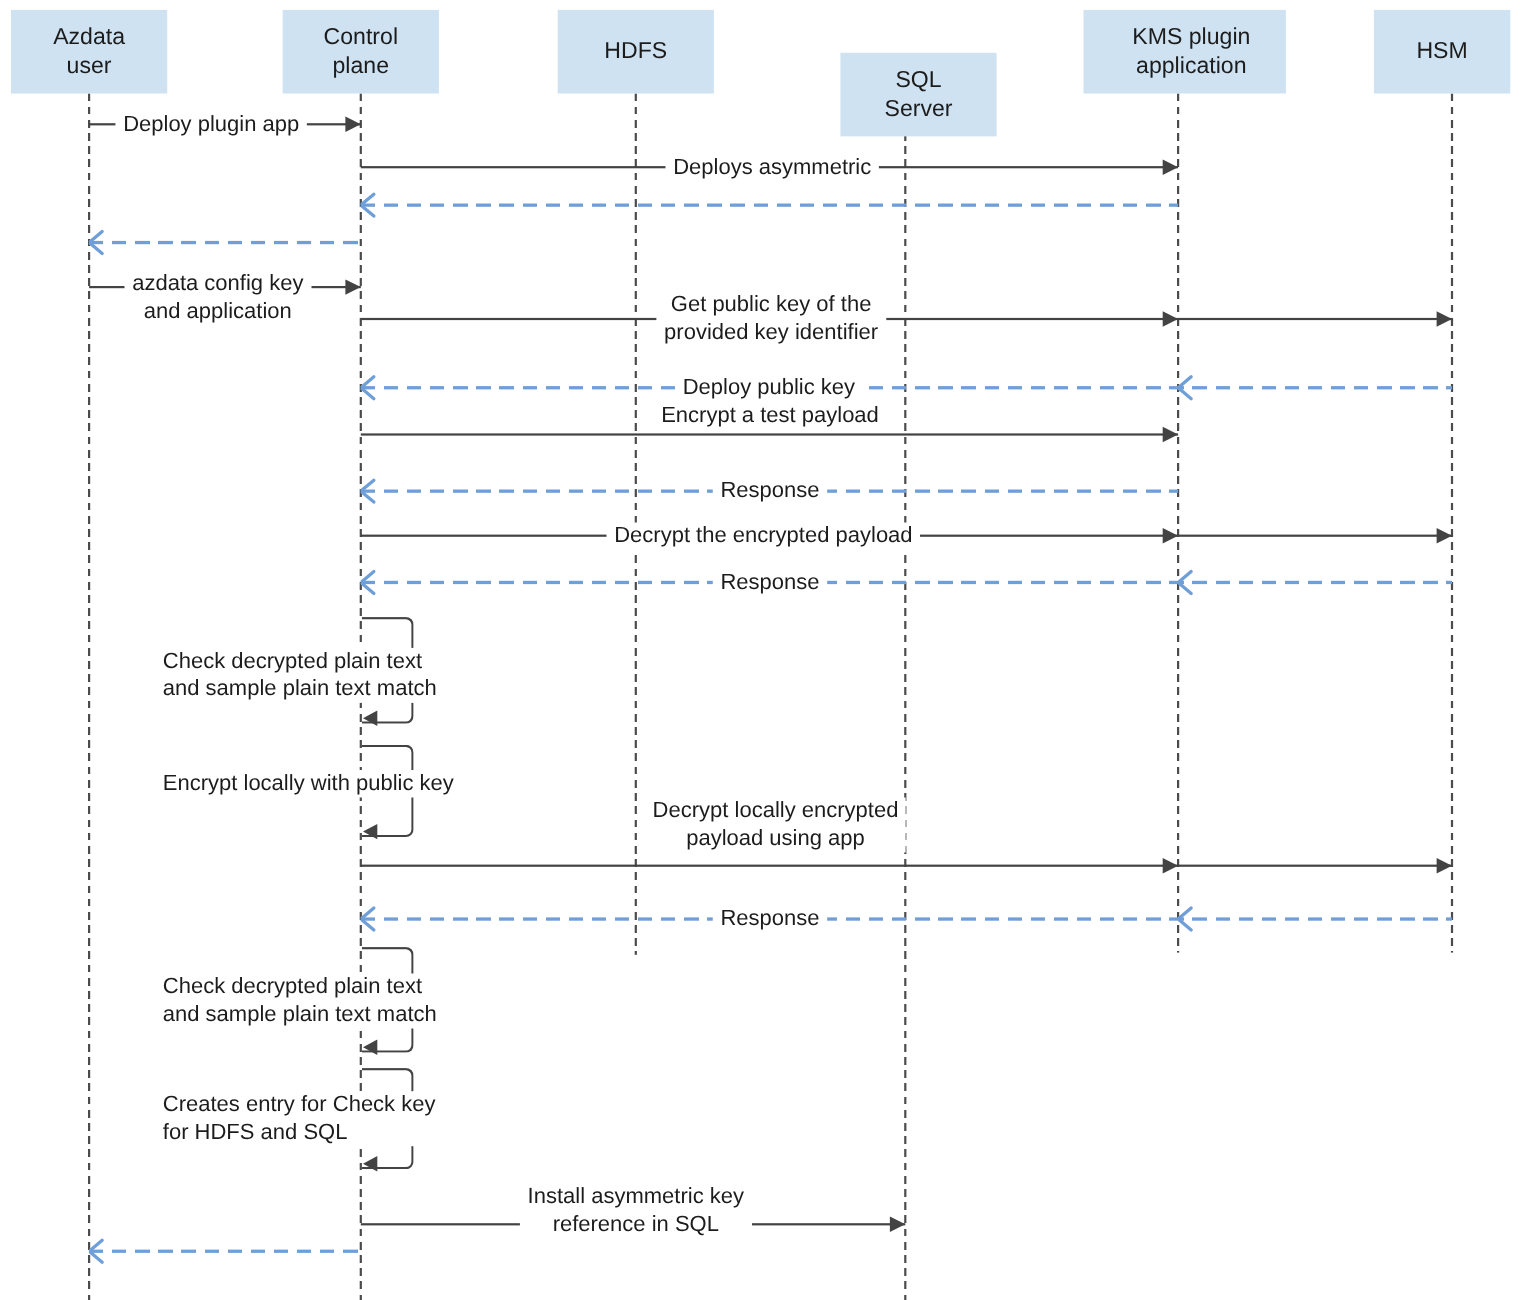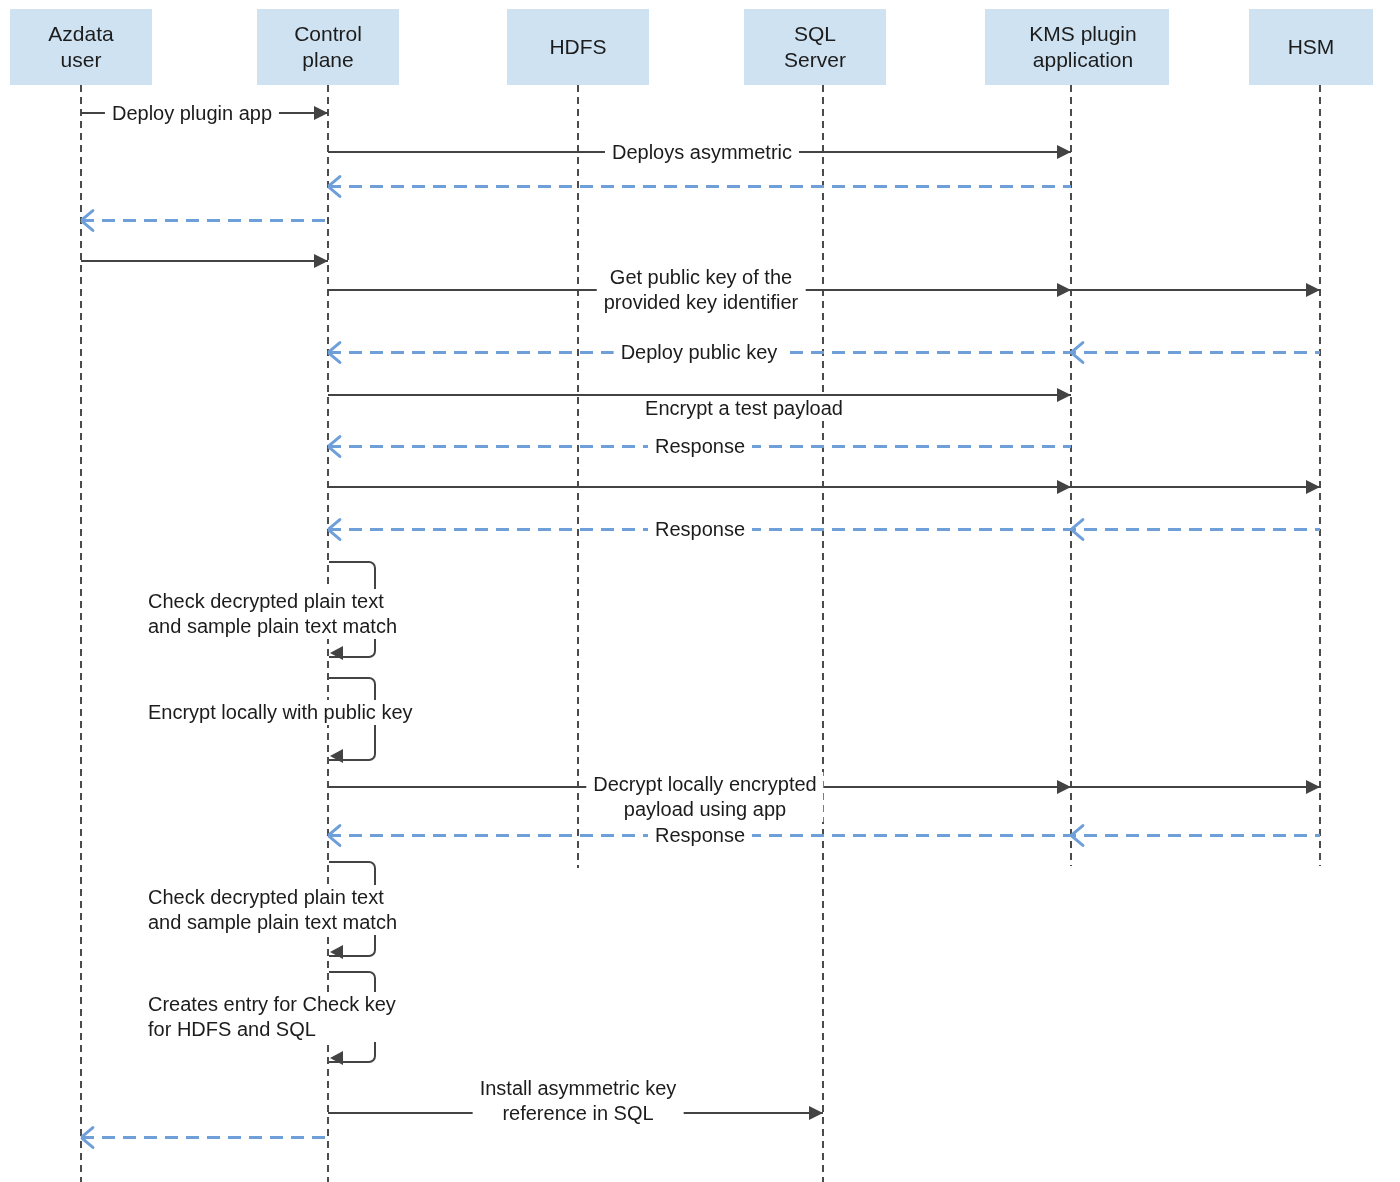--- a/index.html
+++ b/index.html
@@ -69,21 +69,21 @@
     <div class="lifeline" style="left: 327px; height: 1097px;"></div>
     <div class="actor" style="left: 257px; width: 142px;">
       <span>Control</span>
       <span>plane</span>
     </div>
     <div class="lifeline" style="left: 577px; height: 783px;"></div>
     <div class="actor" style="left: 507px; width: 142px;">
       <span>HDFS</span>
     </div>
     <div class="lifeline" style="left: 822px; height: 1097px;"></div>
-    <div class="actor" style="left: 744px; width: 142px;">
+    <div class="actor" style="left: 764px; width: 142px; margin-top: 39px;">
       <span>SQL</span>
       <span>Server</span>
     </div>
     <div class="lifeline" style="left: 1070px; height: 781px;"></div>
     <div class="actor" style="left: 985px; width: 172px; padding-left: 12px;">
       <span>KMS plugin</span>
       <span>application</span>
     </div>
     <div class="lifeline" style="left: 1319px; height: 781px;"></div>
     <div class="actor" style="left: 1249px; width: 124px;">
@@ -104,20 +104,24 @@
       <i class="up"></i>
       <i class="dn"></i>
     </div>
     <div class="rline" style="left: 81px; width: 247px; top: 219px;"></div>
     <div class="chev" style="left: 80px; top: 208px;">
       <i class="up"></i>
       <i class="dn"></i>
     </div>
     <div class="sline" style="left: 81px; width: 247px; top: 260px;"></div>
     <div class="tri-r" style="left: 314px; top: 254px;"></div>
+    <div class="msg-label" style="left: 198px; top: 246px;">
+      <span>azdata config key</span>
+      <span>and application</span>
+    </div>
     <div class="sline" style="left: 328px; width: 992px; top: 289px;"></div>
     <div class="tri-r" style="left: 1057px; top: 283px;"></div>
     <div class="tri-r" style="left: 1306px; top: 283px;"></div>
     <div class="msg-label" style="left: 701px; top: 265px;">
       <span>Get public key of the</span>
       <span>provided key identifier</span>
     </div>
     <div class="rline" style="left: 328px; width: 992px; top: 351px;"></div>
     <div class="chev" style="left: 1070px; top: 340px;">
       <i class="up"></i>
@@ -125,34 +129,37 @@
     </div>
     <div class="chev" style="left: 327px; top: 340px;">
       <i class="up"></i>
       <i class="dn"></i>
     </div>
     <div class="msg-label" style="left: 699px; top: 339.5px;">
       <span>Deploy public key</span>
     </div>
     <div class="sline" style="left: 328px; width: 743px; top: 394px;"></div>
     <div class="tri-r" style="left: 1057px; top: 388px;"></div>
-    <div class="msg-label" style="left: 700px; top: 396px; margin-left: 44px;">
+    <div class="msg-label" style="left: 700px; top: 366px;">
       <span>Encrypt a test payload</span>
     </div>
     <div class="rline" style="left: 328px; width: 743px; top: 445px;"></div>
     <div class="chev" style="left: 327px; top: 434px;">
       <i class="up"></i>
       <i class="dn"></i>
     </div>
     <div class="msg-label" style="left: 700px; top: 433.5px;">
       <span>Response</span>
     </div>
     <div class="sline" style="left: 328px; width: 992px; top: 486px;"></div>
     <div class="tri-r" style="left: 1057px; top: 480px;"></div>
     <div class="tri-r" style="left: 1306px; top: 480px;"></div>
+    <div class="msg-label" style="left: 694px; top: 474.5px;">
+      <span>Decrypt the encrypted payload</span>
+    </div>
     <div class="rline" style="left: 328px; width: 992px; top: 528px;"></div>
     <div class="chev" style="left: 1070px; top: 517px;">
       <i class="up"></i>
       <i class="dn"></i>
     </div>
     <div class="chev" style="left: 327px; top: 517px;">
       <i class="up"></i>
       <i class="dn"></i>
     </div>
     <div class="msg-label" style="left: 700px; top: 516.5px;">
@@ -165,21 +172,21 @@
       <span>and sample plain text match</span>
     </div>
     <div class="bracket" style="top: 677px; height: 80px;"></div>
     <div class="tri-l" style="left: 330px; top: 749px;"></div>
     <div class="self-label" style="left: 148px; top: 700px;">
       <span>Encrypt locally with public key</span>
     </div>
     <div class="sline" style="left: 328px; width: 992px; top: 786px;"></div>
     <div class="tri-r" style="left: 1057px; top: 780px;"></div>
     <div class="tri-r" style="left: 1306px; top: 780px;"></div>
-    <div class="msg-label" style="left: 705px; top: 772px;">
+    <div class="msg-label" style="left: 705px; top: 725px;">
       <span>Decrypt locally encrypted</span>
       <span>payload using app</span>
     </div>
     <div class="rline" style="left: 328px; width: 992px; top: 834px;"></div>
     <div class="chev" style="left: 1070px; top: 823px;">
       <i class="up"></i>
       <i class="dn"></i>
     </div>
     <div class="chev" style="left: 327px; top: 823px;">
       <i class="up"></i>

